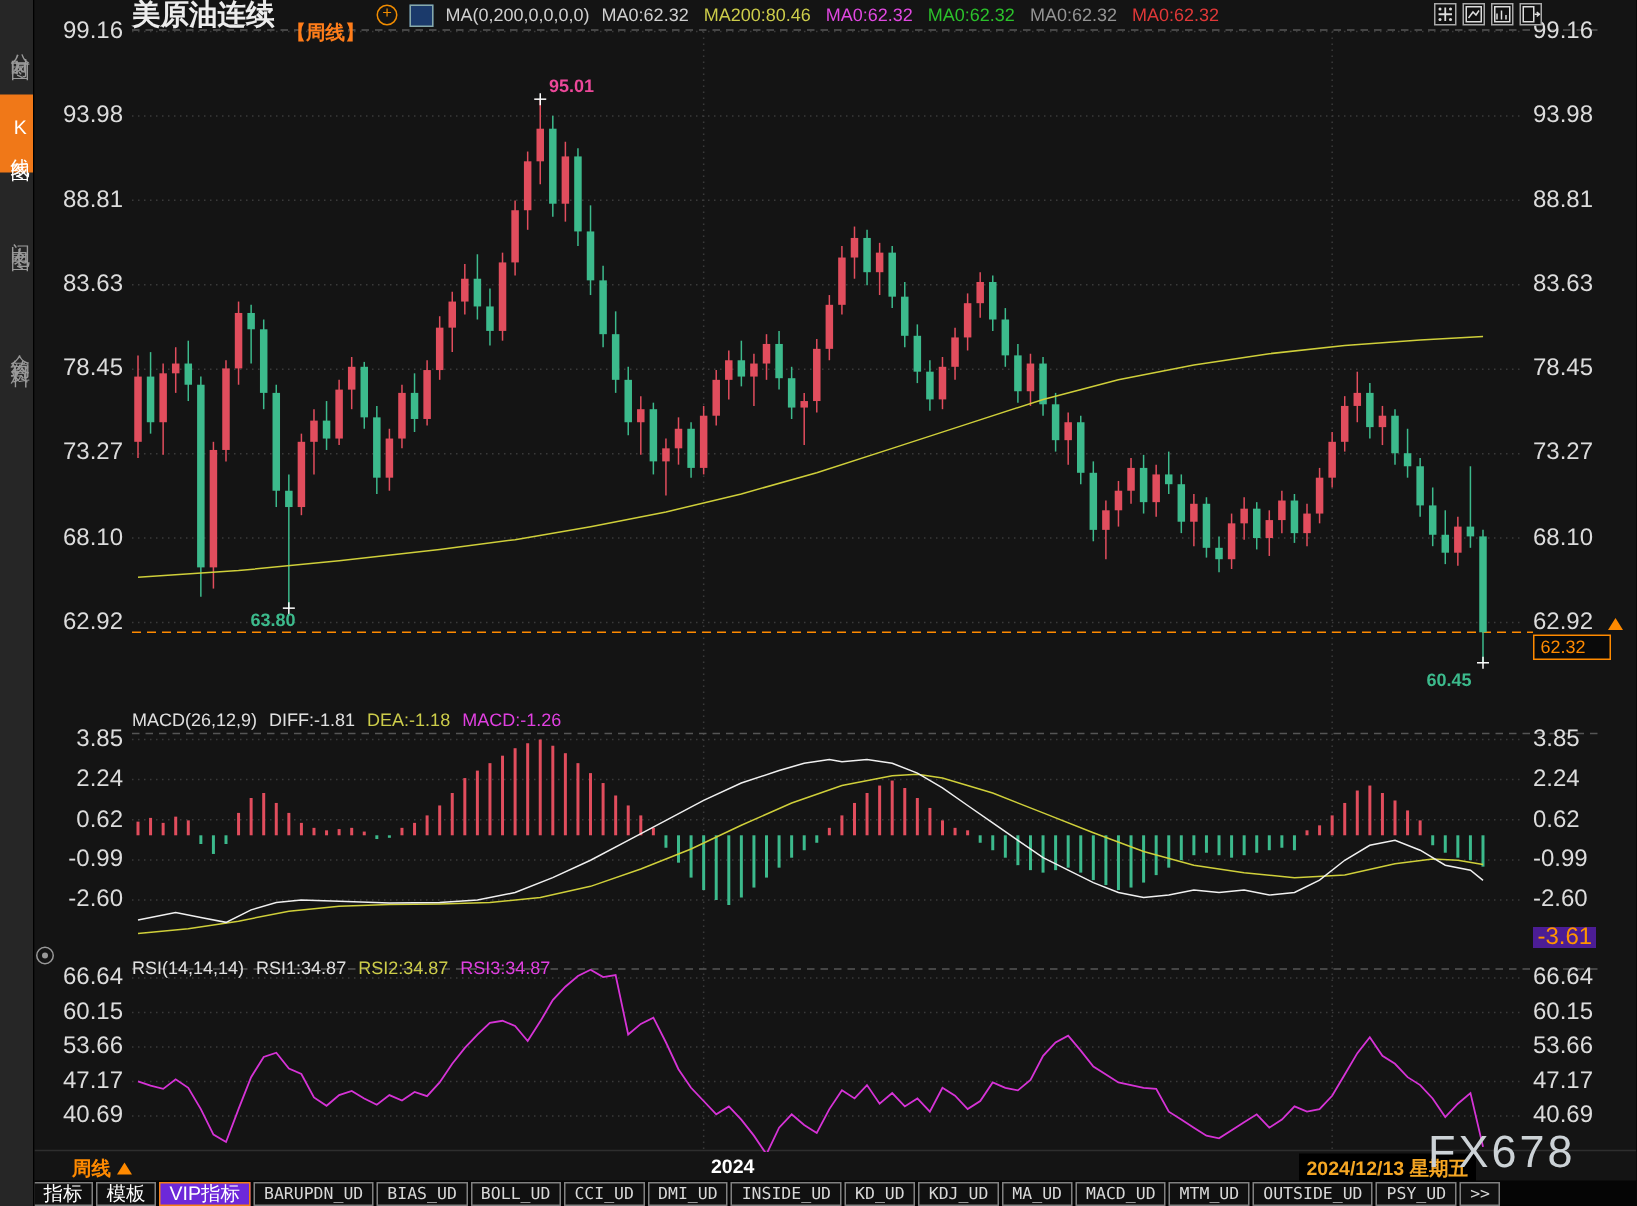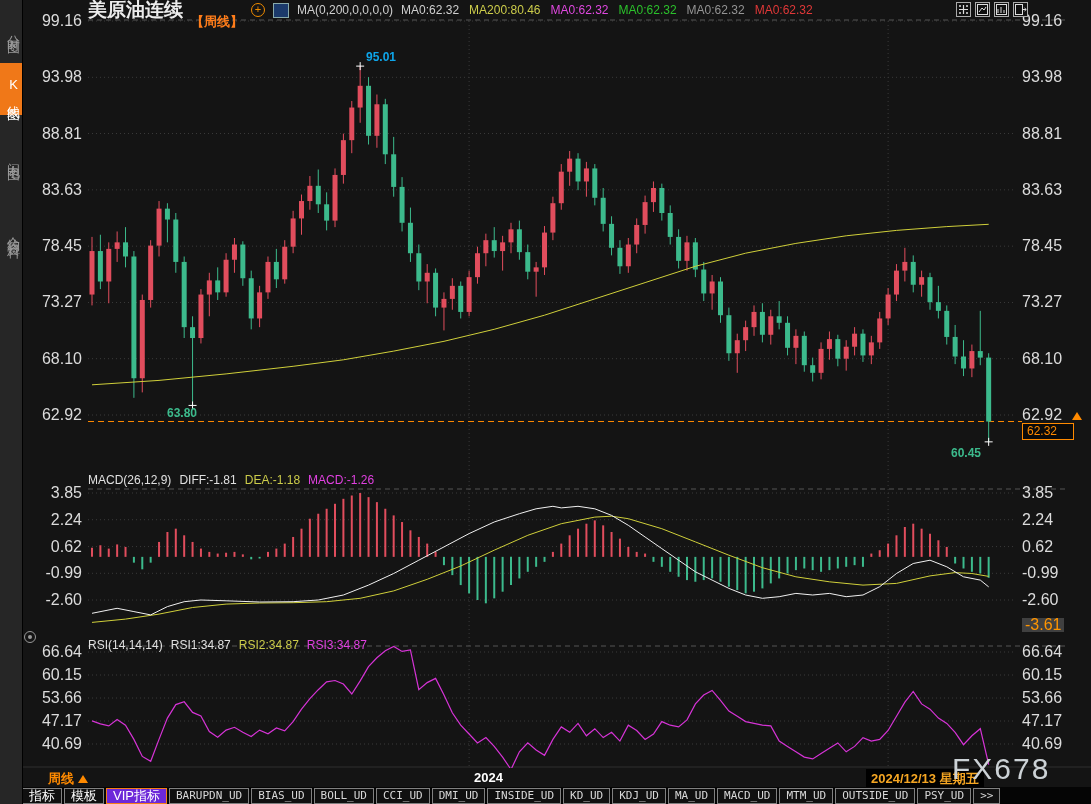--- a/index.html
+++ b/index.html
@@ -11,35 +11,35 @@
     writing-mode:vertical-rl;text-orientation:upright;font-size:13px;color:#9a9a9a;letter-spacing:3px;cursor:pointer;}
   .side-item.active{background:#f07818;color:#fff;}
   
   #chart-svg{position:absolute;left:0;top:0;z-index:1;}
   .grid{stroke:#3a3a3a;stroke-width:1;stroke-dasharray:1 3;}
   .sep{stroke:#555;stroke-width:1;stroke-dasharray:5 4;}
   .priceline{stroke:#ff8a00;stroke-width:1;stroke-dasharray:6 4;}
   
   .axlbl{position:absolute;font-size:16px;line-height:14px;color:#dcdcdc;z-index:3;white-space:nowrap;}
   .axlbl.right{width:54px;text-align:right;}
-  .axlbl.minlbl{color:#ff9500;background:#404040;padding:0 3px;}
+  .axlbl.minlbl{color:#ff9500;background:#4c1d95;padding:0 3px;}
   #header{position:absolute;left:88px;top:2px;height:16px;display:flex;align-items:center;gap:8px;z-index:4;white-space:nowrap;}
   #header .sym{font-size:19px;font-weight:bold;color:#ececec;}
   #header .per{font-size:13px;font-weight:bold;color:#ff7d1a;margin-top:24px;}
   #header .set{font-size:12px;color:#cfcfcf;}
   #ma-values{display:flex;gap:10px;font-size:12px;}
   .plus-icon{width:12px;height:12px;border:1px solid #f08c00;border-radius:50%;color:#f08c00;
     font-size:11px;line-height:11px;text-align:center;}
   .mini-chart-icon{width:14px;height:13px;background:#1b3a6b;border:1px solid #8aa;display:inline-block;}
   #top-icons{position:absolute;left:956px;top:2px;display:flex;gap:4px;z-index:4;}
   .ticon{width:13px;height:13px;border:1px solid #aaa;background:#111;color:#ddd;cursor:pointer;}
   .panel-header{position:absolute;left:88px;display:flex;gap:8px;font-size:12px;z-index:4;white-space:nowrap;}
   .c-white{color:#e0e0e0;} .c-yellow{color:#cccc4a;} .c-magenta{color:#e040e0;}
   .ann{position:absolute;font-size:12px;font-weight:bold;z-index:3;}
-  .ann.red{color:#0ea5e9;text-align:right;} .ann.teal{color:#3cba8c;}
+  .ann.red{color:#ec4899;text-align:right;} .ann.teal{color:#3cba8c;}
   #price-tag{position:absolute;left:1022px;top:423px;border:1px solid #ff8a00;background:#0a0a0a;
     color:#ff8a00;font-size:12px;line-height:15px;padding:0 16px 0 4px;z-index:4;}
   #tag-arrow{position:absolute;left:1072px;top:412px;width:0;height:0;z-index:5;
     border-left:5px solid transparent;border-right:5px solid transparent;border-bottom:8px solid #ff8a00;}
   .circle-icon{position:absolute;width:10px;height:10px;border:1px solid #999;border-radius:50%;z-index:4;}
   .circle-icon::after{content:"";position:absolute;left:3px;top:3px;width:4px;height:4px;background:#999;border-radius:50%;}
   
   #footer-row{position:absolute;left:22px;top:768px;right:0;height:19px;background:#141414;z-index:4;}
   #period-label{position:absolute;left:26px;top:2px;color:#ff8a00;font-size:13px;font-weight:bold;display:flex;align-items:center;gap:4px;cursor:pointer;}
   .caret-up{width:0;height:0;border-left:5px solid transparent;border-right:5px solid transparent;border-bottom:8px solid #ff8a00;}

